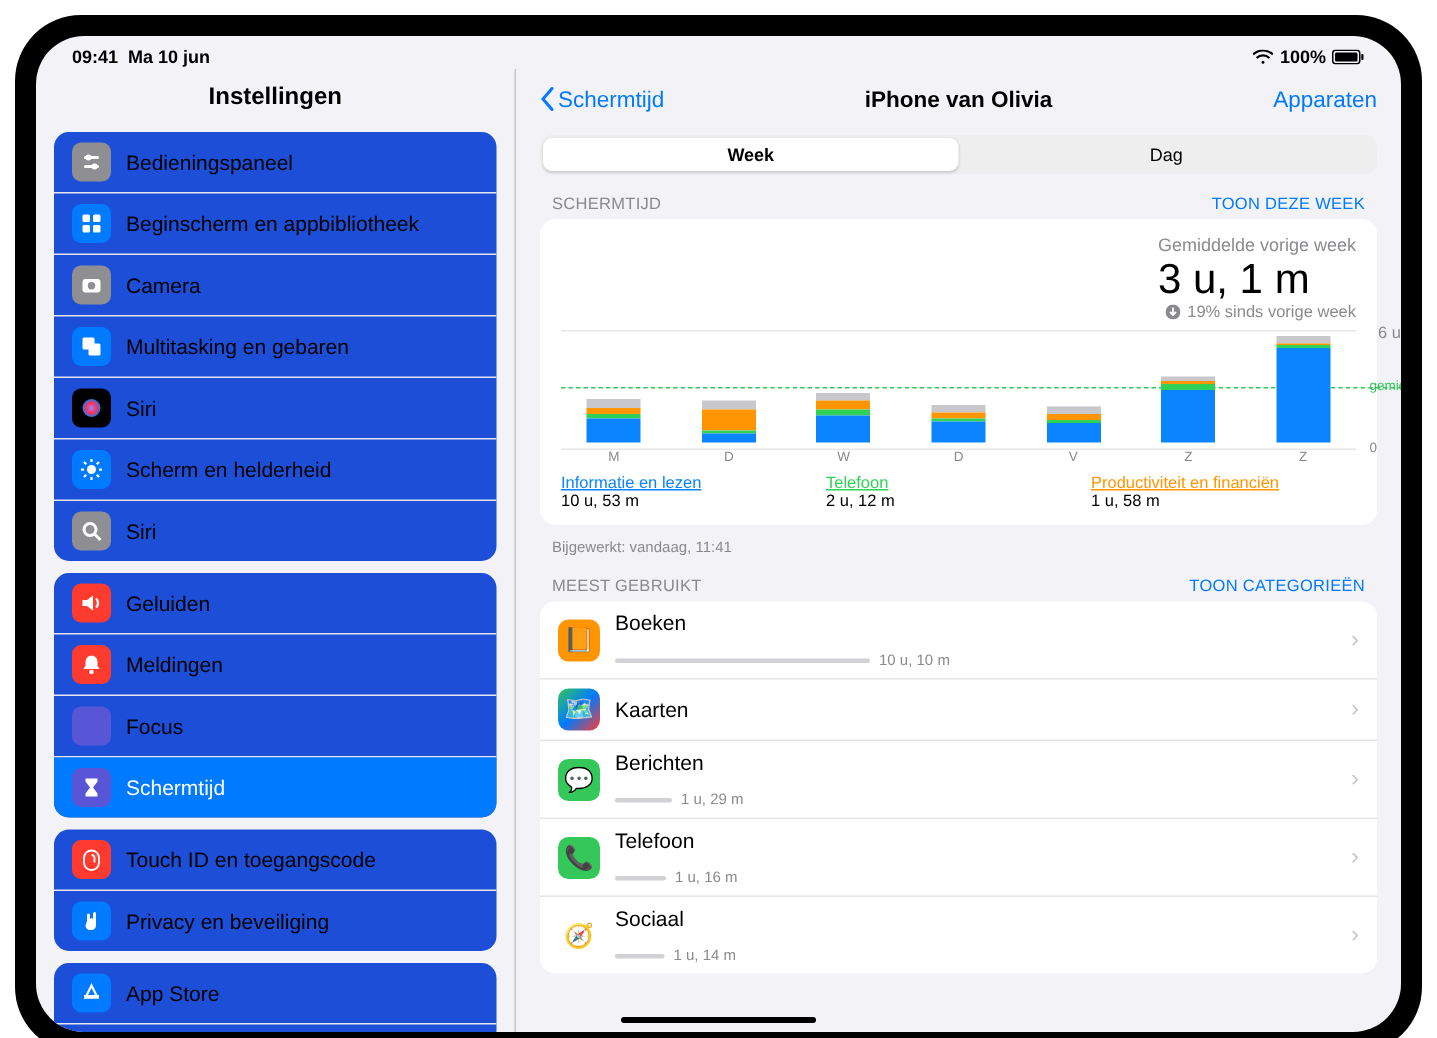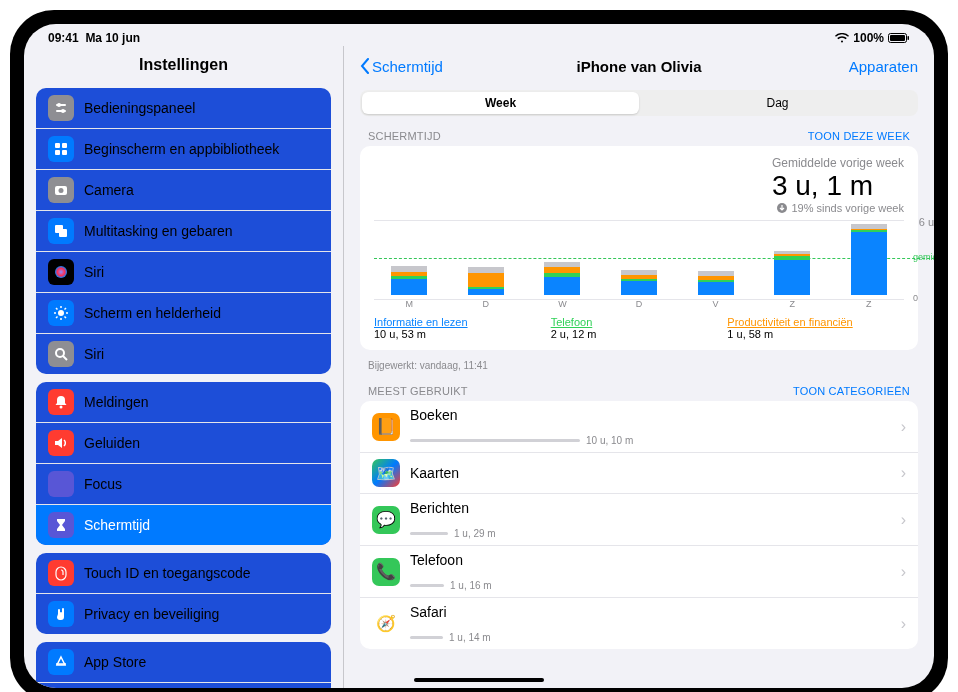--- a/index.html
+++ b/index.html
@@ -188,34 +188,34 @@
                     <line x1="10" y1="10" x2="14" y2="14" stroke="#fff" stroke-width="2"></line>
                   </svg>
                 </span>
                 <span>Siri</span>
               </div>
             </div>
             <div class="sidebar-group">
               <div class="sidebar-item">
                 <span class="icon-box ic-red">
                   <svg viewBox="0 0 16 16" fill="#fff">
+                    <path d="M2 6h3l4-3v10l-4-3H2z"></path>
+                    <path d="M11 5a4 4 0 010 6" fill="none" stroke="#fff" stroke-width="1.5"></path>
+                  </svg>
+                </span>
+                <span>Geluiden</span>
+              </div>
+              <div class="sidebar-item">
+                <span class="icon-box ic-red">
+                  <svg viewBox="0 0 16 16" fill="#fff">
                     <path d="M8 2a4 4 0 00-4 4v3l-1.5 2h11L12 9V6a4 4 0 00-4-4z"></path>
                     <circle cx="8" cy="13" r="1.5"></circle>
                   </svg>
                 </span>
                 <span>Meldingen</span>
-              </div>
-              <div class="sidebar-item">
-                <span class="icon-box ic-red">
-                  <svg viewBox="0 0 16 16" fill="#fff">
-                    <path d="M2 6h3l4-3v10l-4-3H2z"></path>
-                    <path d="M11 5a4 4 0 010 6" fill="none" stroke="#fff" stroke-width="1.5"></path>
-                  </svg>
-                </span>
-                <span>Geluiden</span>
               </div>
               <div class="sidebar-item">
                 <span class="icon-box ic-purple">
                   <svg viewBox="0 0 16 16" fill="#fff">
                     <path d="M10 2a6 6 0 100 12 5 5 0 010-12z"></path>
                   </svg>
                 </span>
                 <span>Focus</span>
               </div>
               <div class="sidebar-item selected">
@@ -429,21 +429,21 @@
                 <div class="bar-row">
                   <div class="usage-bar" style="width:34px"></div>
                   <span class="usage-txt">1 u, 16 m</span>
                 </div>
               </div>
               <span class="chev">›</span>
             </div>
             <div class="app-row">
               <div class="app-icon" style="background:#fff">🧭</div>
               <div class="app-body">
-                <div class="name">Safari</div>
+                <div class="name">Sociaal</div>
                 <div class="bar-row">
                   <div class="usage-bar" style="width:33px"></div>
                   <span class="usage-txt">1 u, 14 m</span>
                 </div>
               </div>
               <span class="chev">›</span>
             </div>
           </div>
       </div>
     </div>

